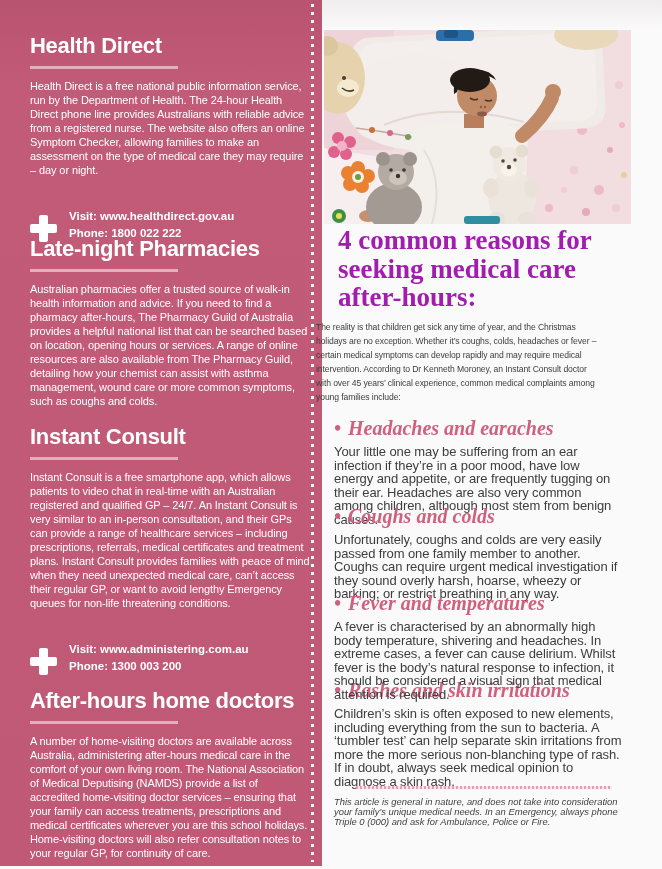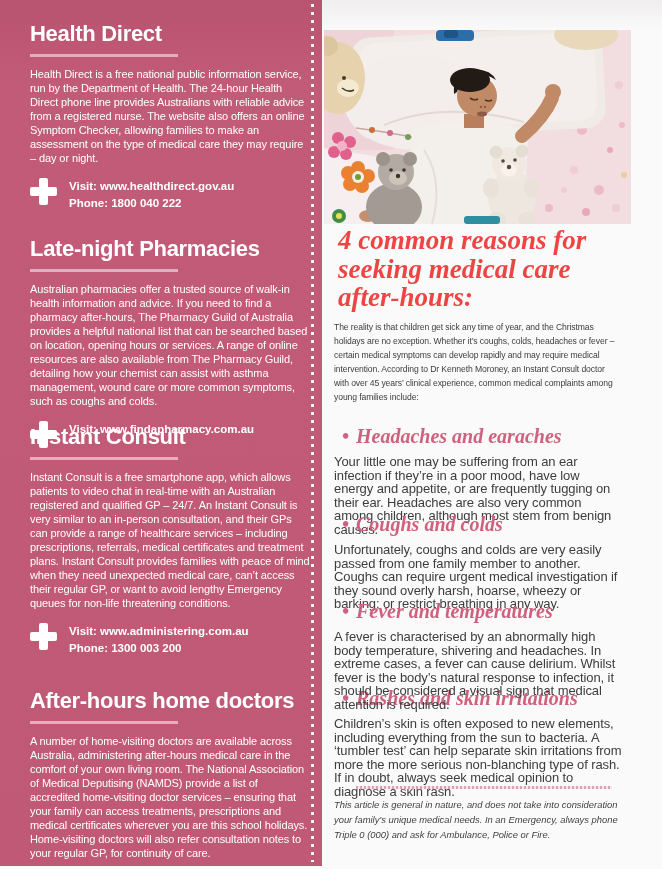--- a/index.html
+++ b/index.html
@@ -10,76 +10,70 @@
 
   
   .left-col{position:absolute;left:0;top:0;width:322px;height:866px;
         background:linear-gradient(180deg,#b85370 0%,#c25b77 10%,#bf5975 100%);}
   .dotline{position:absolute;left:311px;top:4px;height:858px;width:3px;
         background:repeating-linear-gradient(to bottom,rgba(255,255,255,.95) 0 3px,rgba(255,255,255,0) 3px 8px);}
   .lsec{position:absolute;left:30px;width:280px;color:#fff;}
   .lsec h2{margin:0;font-size:22px;font-weight:bold;letter-spacing:-0.3px;white-space:nowrap;color:#fff;}
   .rule{width:148px;height:3px;background:rgba(255,255,255,.52);margin-top:7px;}
   .lbody{margin:10px 0 0 0;font-size:11px;line-height:14px;letter-spacing:-0.1px;color:#fff;}
-  .contact{display:flex;align-items:flex-start;gap:12px;margin-top:13px;}
+  .contact{display:flex;align-items:flex-end;gap:12px;margin-top:31px;}
   .plus{position:relative;width:27px;height:27px;flex:0 0 auto;}
   .plus::before{content:"";position:absolute;left:9px;top:0;width:9px;height:27px;background:#fff;border-radius:2px;}
   .plus::after{content:"";position:absolute;top:9px;left:0;width:27px;height:9px;background:#fff;border-radius:2px;}
   .clines{font-weight:bold;font-size:11.5px;line-height:17px;color:#fff;}
 
   
   .photo{position:absolute;left:324px;top:30px;width:307px;height:194px;}
   .rtitle{position:absolute;left:338px;top:226px;width:272px;
-        font-family:"Liberation Serif",serif;font-style:italic;font-weight:600;
-        font-size:27px;line-height:28.5px;color:#ef4444;}
-  .intro{position:absolute;left:334px;top:320px;width:286px;
+        font-family:"Liberation Serif",serif;font-weight:600;
+        font-size:27px;line-height:28.5px;color:#a21caf;}
+  .intro{position:absolute;left:316px;top:320px;width:286px;
         font-size:8.6px;line-height:14px;letter-spacing:-0.1px;color:#3d3d3d;}
   .bblock{position:absolute;left:334px;width:288px;}
-  .bblock h3{margin:8px;font-family:"Liberation Serif",serif;font-style:italic;font-weight:600;
+  .bblock h3{margin:0;font-family:"Liberation Serif",serif;font-style:italic;font-weight:600;
         font-size:20px;line-height:22px;color:#cf617f;}
   .bdot{margin-right:7px;}
   .rbody{margin:6px 0 0 0;font-size:13px;line-height:13.5px;letter-spacing:-0.1px;color:#3d3d3d;}
   .divider{position:absolute;left:356px;top:786px;width:256px;height:3px;
         background:repeating-linear-gradient(90deg,#dfa0b2 0 2px,#f6e7ec 2px 4px);}
   .rfooter{position:absolute;left:334px;top:797px;width:300px;font-style:italic;
-        font-size:9.4px;line-height:15px;color:#3f3f3f;}
+        font-size:9.4px;line-height:10px;color:#3f3f3f;}
 </style>
 </head>
 <body>
 
 <div class="page">
   <div class="topband"></div>
 
   <div class="left-col">
     <div class="dotline"></div>
   </div>
 
-  <div class="lsec" style="top:21px">
+  <div class="lsec" style="top:33px">
     <h2>Health Direct</h2>
     <div class="rule"></div>
     <p class="lbody">Health Direct is a free national public information service, run by the Department of Health. The 24-hour Health Direct phone line provides Australians with reliable advice from a registered nurse. The website also offers an online Symptom Checker, allowing families to make an assessment on the type of medical care they may require – day or night.</p>
     <div class="contact">
       <div class="plus"></div>
       <div class="clines">
         <div>Visit: www.healthdirect.gov.au</div>
-        <div>Phone: 1800 040 222</div>
+        <div>Phone: 1800 022 222</div>
       </div>
     </div>
   </div>
 
   <div class="lsec" style="top:236px">
     <h2>Late-night Pharmacies</h2>
     <div class="rule"></div>
     <p class="lbody">Australian pharmacies offer a trusted source of walk-in health information and advice. If you need to find a pharmacy after-hours, The Pharmacy Guild of Australia provides a helpful national list that can be searched based on location, opening hours or services. A range of online resources are also available from The Pharmacy Guild, detailing how your chemist can assist with asthma management, wound care or more common symptoms, such as coughs and colds.</p>
-    <div class="contact">
-      <div class="plus"></div>
-      <div class="clines">
-        <div>Visit: www.findapharmacy.com.au</div>
-      </div>
-    </div>
   </div>
 
   <div class="lsec" style="top:424px">
     <h2>Instant Consult</h2>
     <div class="rule"></div>
     <p class="lbody">Instant Consult is a free smartphone app, which allows patients to video chat in real-time with an Australian registered and qualified GP – 24/7. An Instant Consult is very similar to an in-person consultation, and their GPs can provide a range of healthcare services – including prescriptions, referrals, medical certificates and treatment plans. Instant Consult provides families with peace of mind when they need unexpected medical care, can’t access their regular GP, or want to avoid lengthy Emergency queues for non-life threatening conditions.</p>
     <div class="contact">
       <div class="plus"></div>
       <div class="clines">
         <div>Visit: www.administering.com.au</div>

